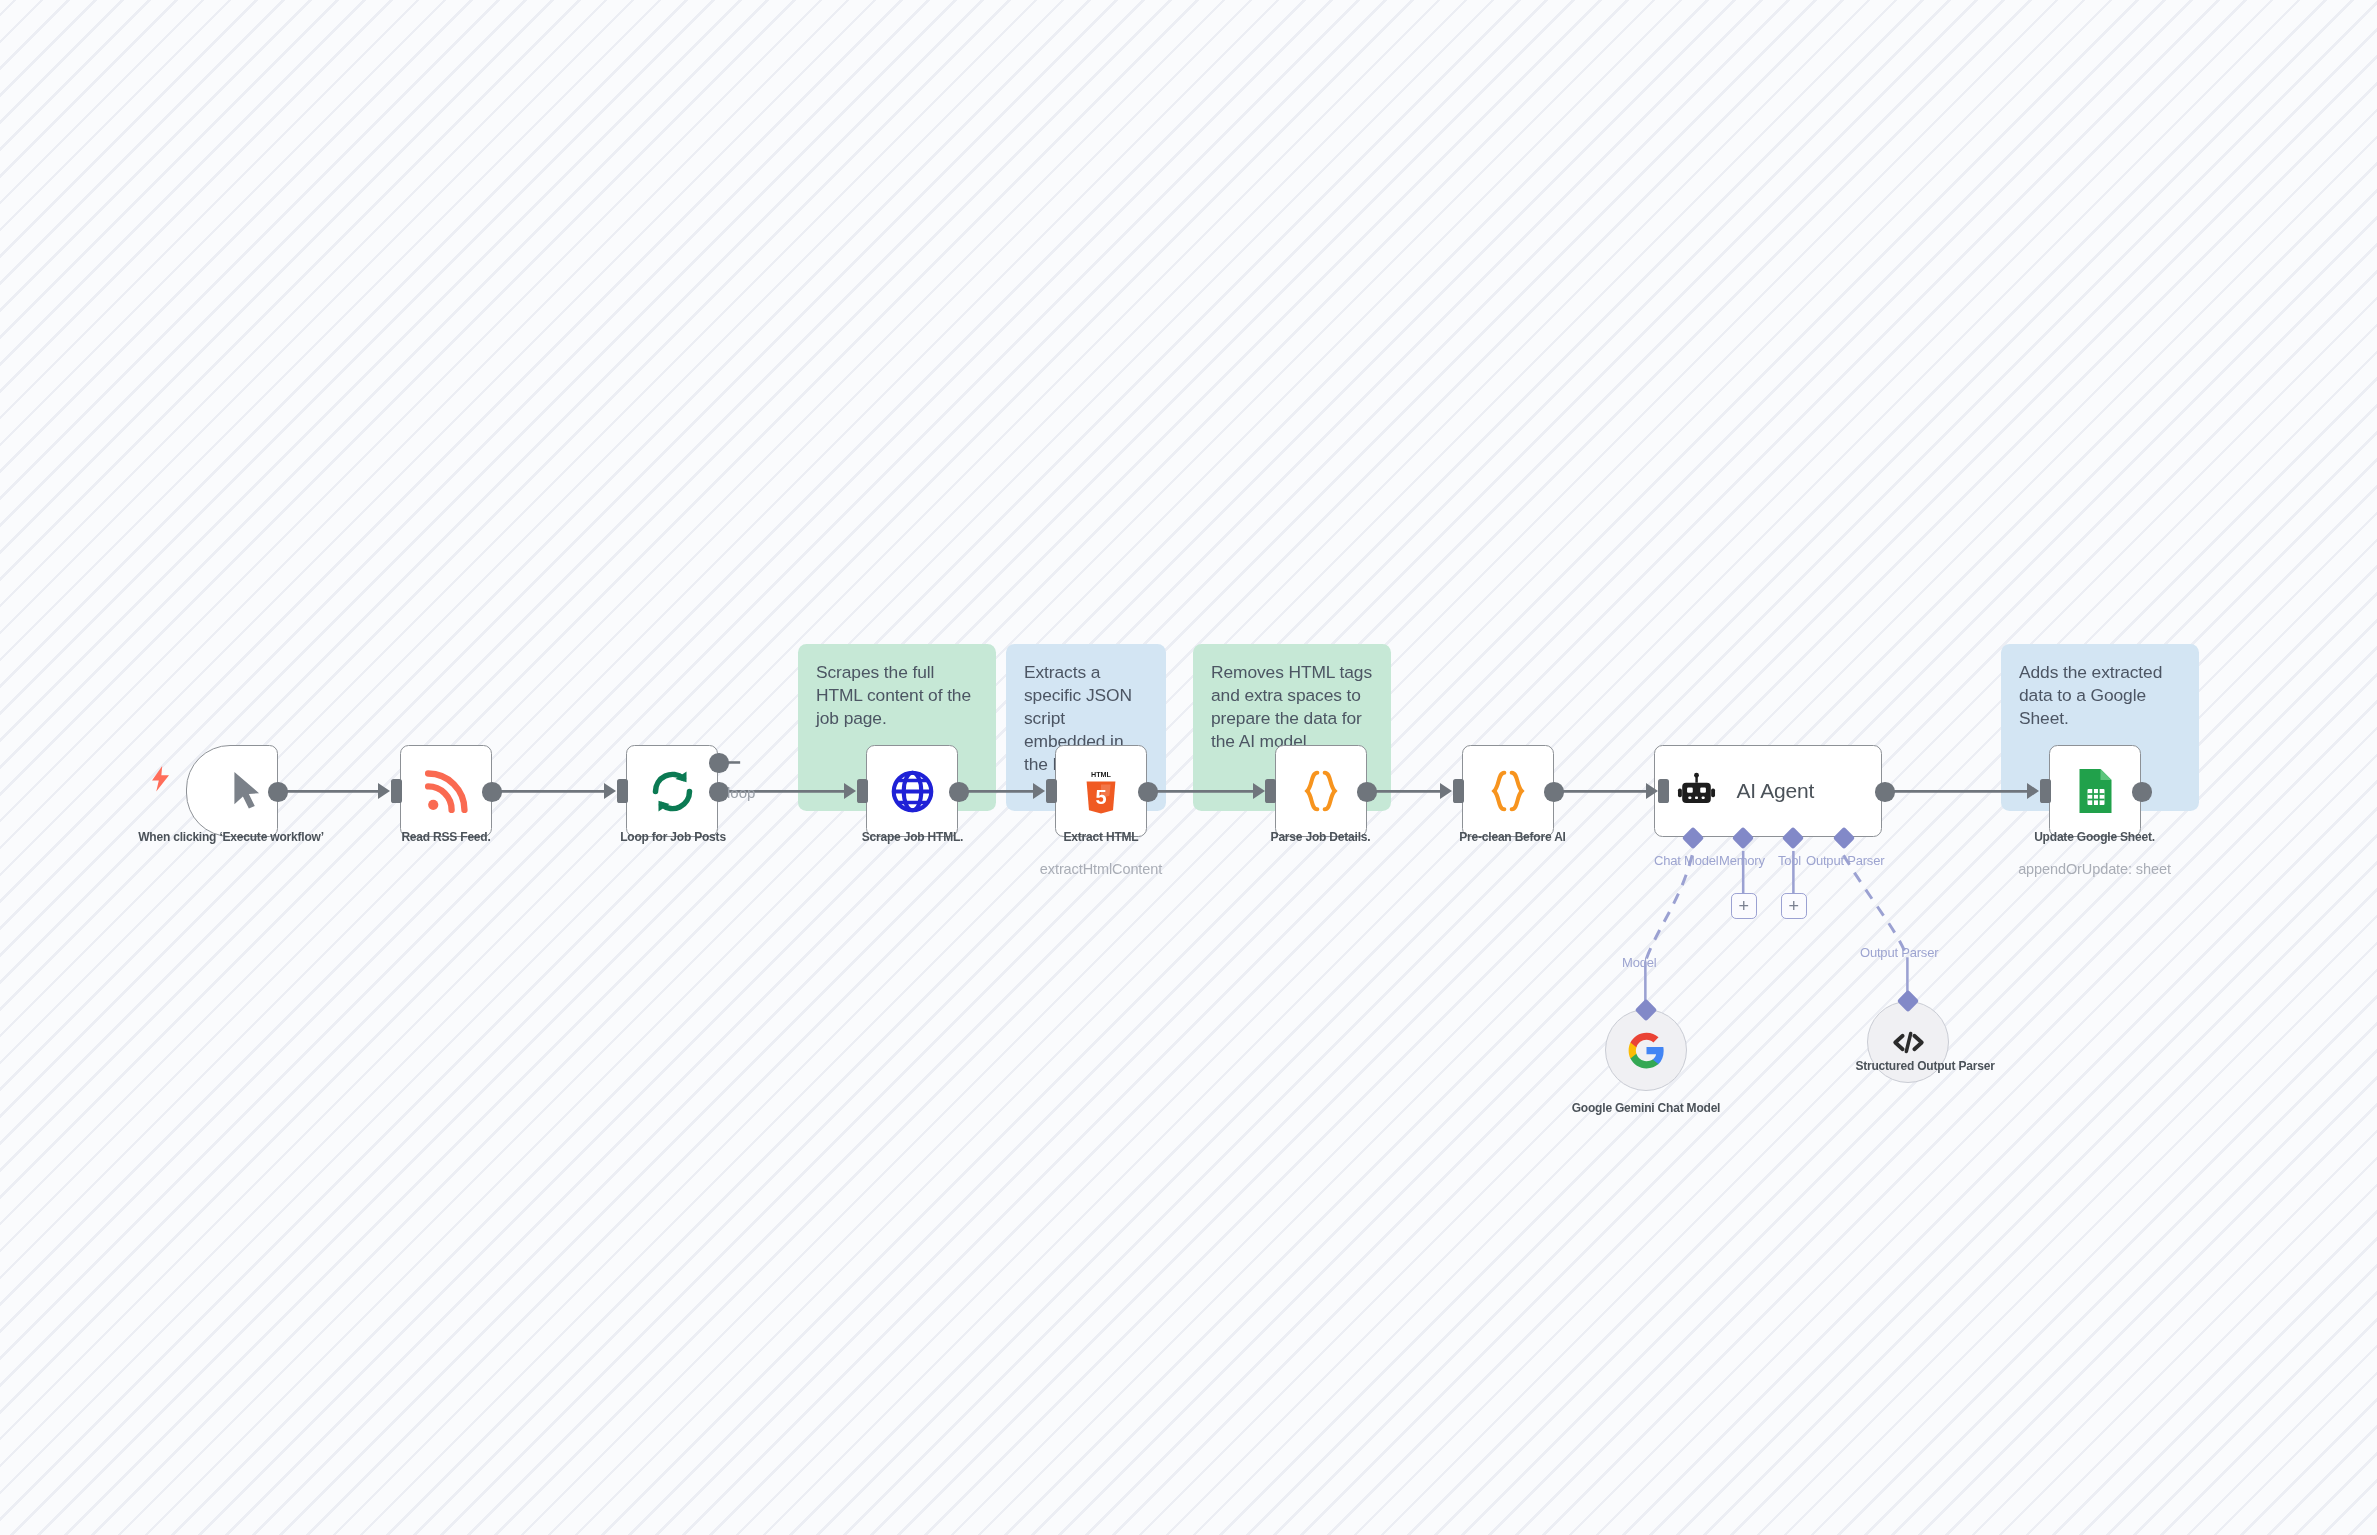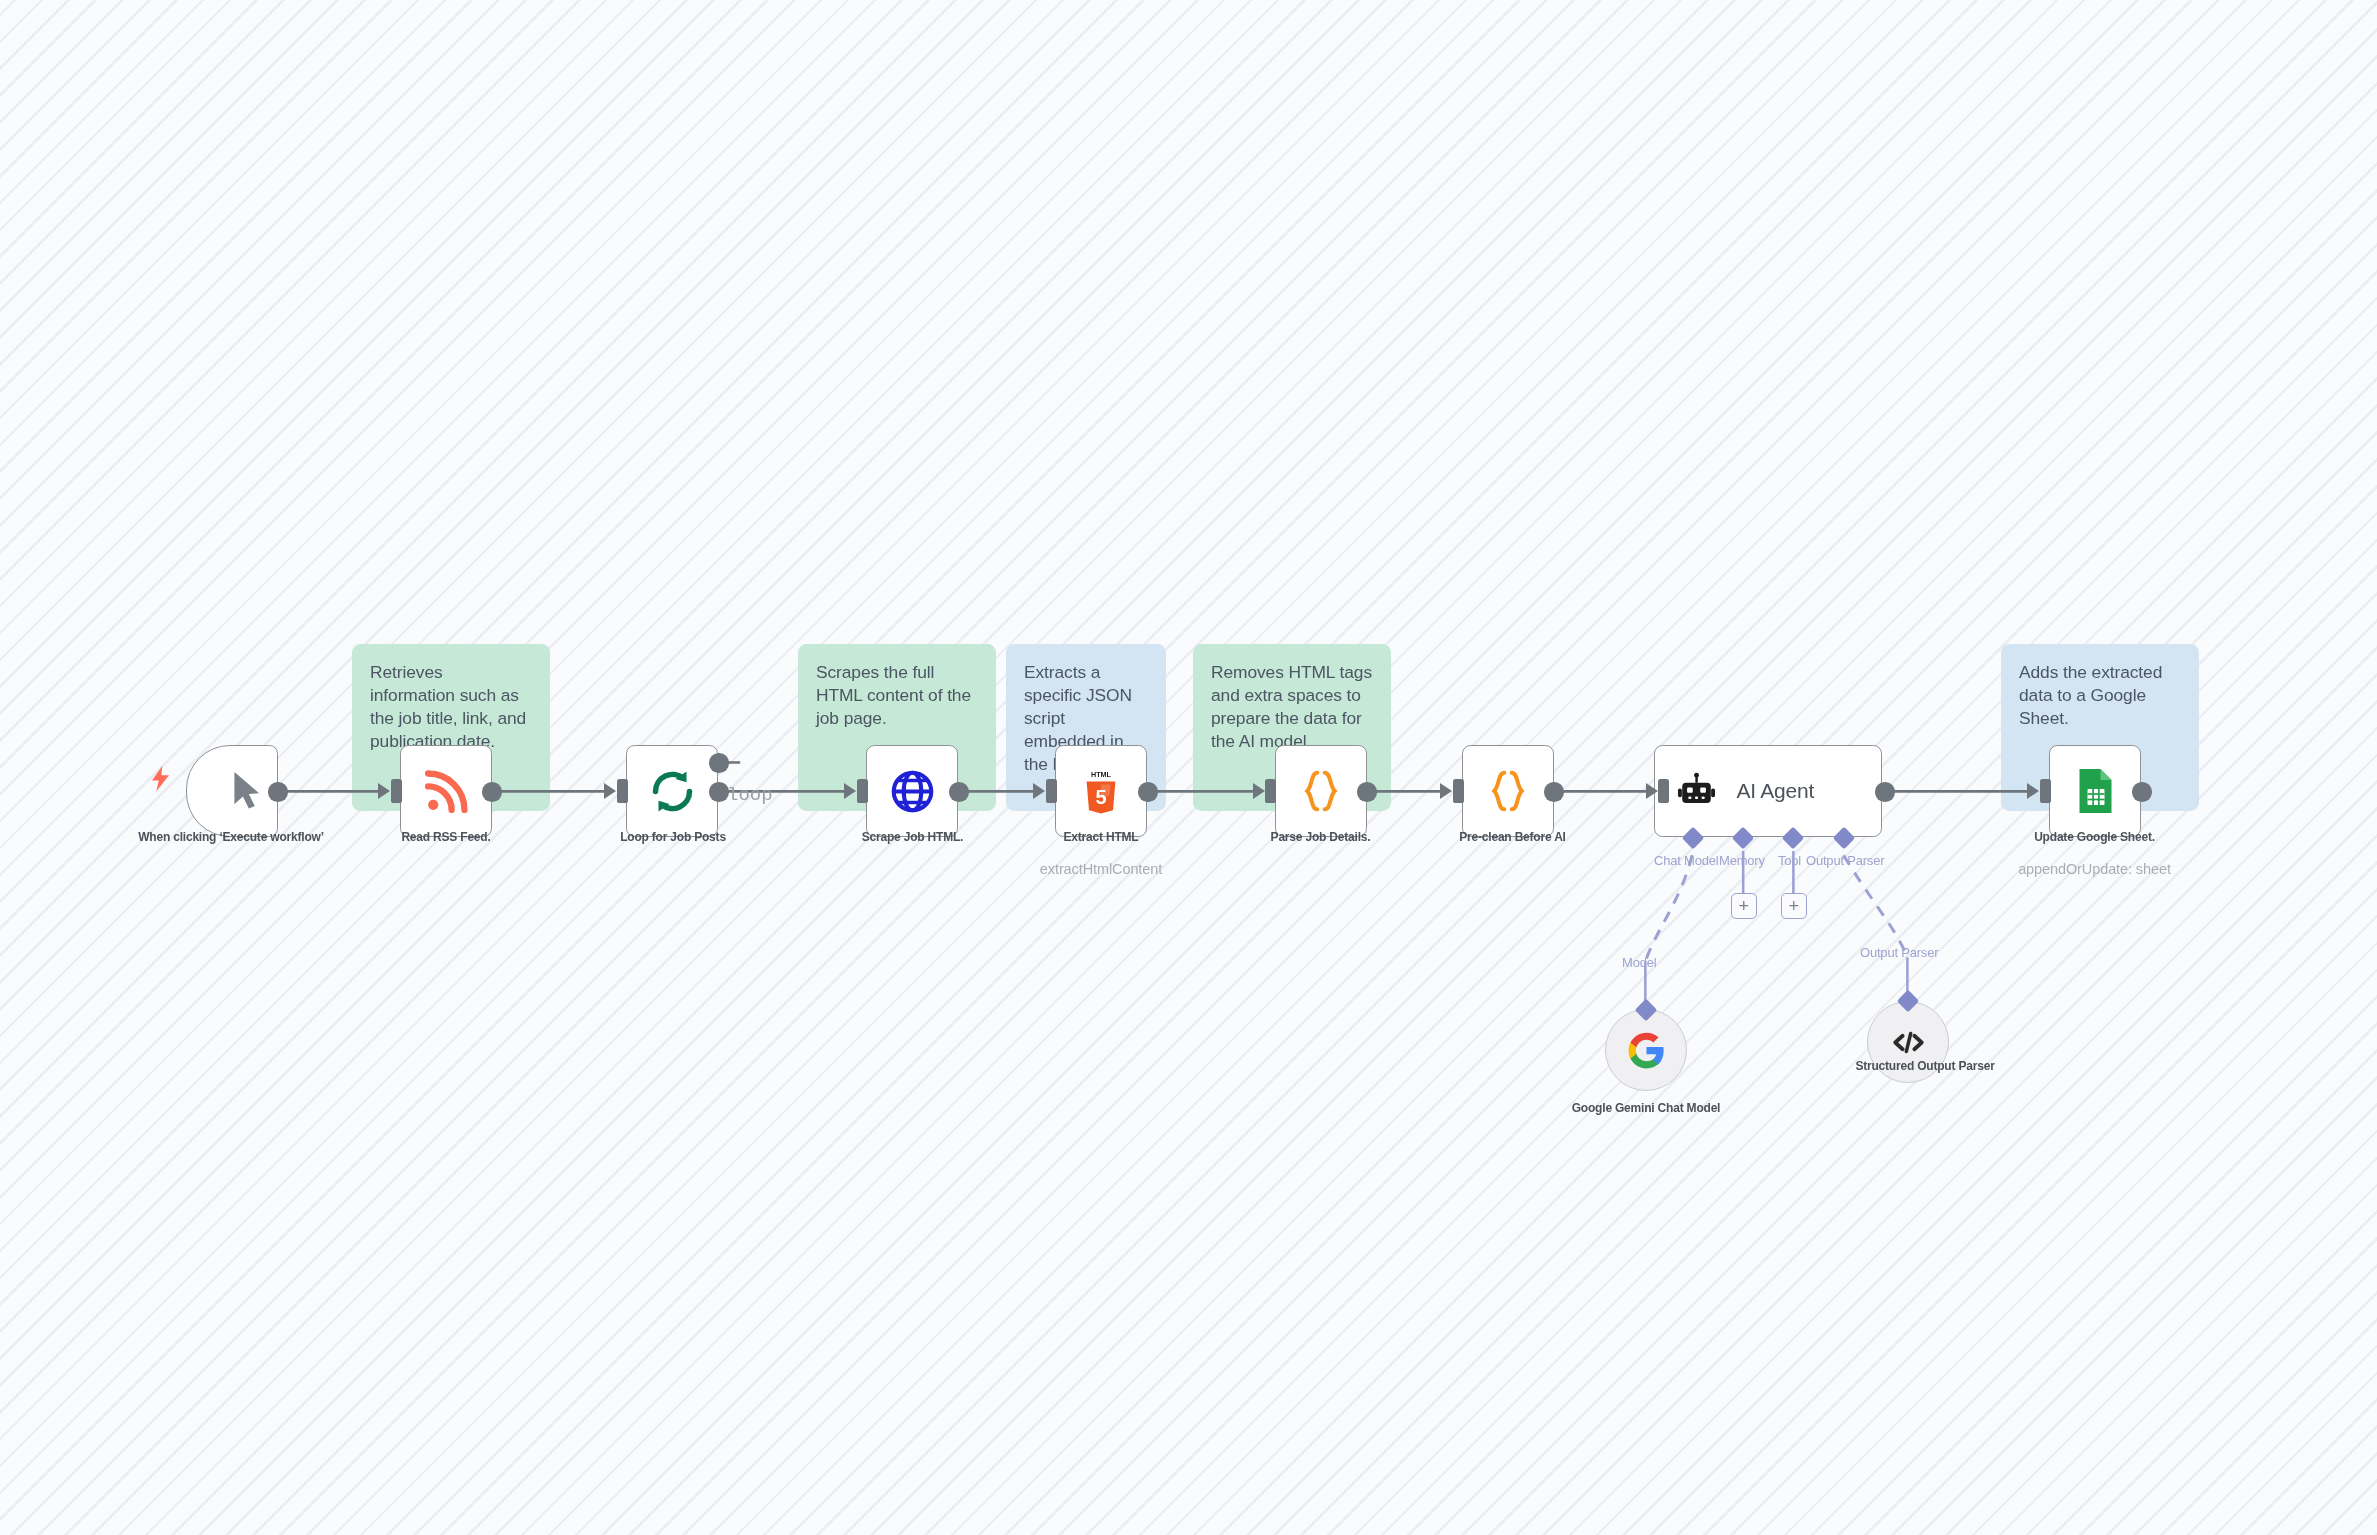--- a/index.html
+++ b/index.html
@@ -133,39 +133,35 @@
   .ailabel {
     position: absolute;
     font-size: 13px;
     color: #9da4d0;
     z-index: 4;
     white-space: nowrap;
     letter-spacing: -0.2px;
   }
   .looplabel {
     position: absolute;
-    font-size: 19px;
+    font-size: 15px;
     color: #9aa0a8;
     z-index: 4;
-    font-family: Liberation Mono, monospace;
   }
   .bolt {
     position: absolute;
     z-index: 4;
   }
   svg { display: block; }
 </style>
 </head>
 <body>
 
 <div id="canvas">
 
-  <div class="sticky green" style="left:352px; top:644px; width:198px; height:167px;">
-    <span>Retrieves information such as the job title, link, and publication date.</span>
-  </div>
   <div class="sticky green" style="left:798px; top:644px; width:198px; height:167px;">
     <span>Scrapes the full HTML content of the job page.</span>
   </div>
   <div class="sticky blue" style="left:1006px; top:644px; width:160px; height:167px;">
     <span>Extracts a specific JSON script embedded in the HTML.</span>
   </div>
   <div class="sticky green" style="left:1193px; top:644px; width:198px; height:167px;">
     <span>Removes HTML tags and extra spaces to prepare the data for the AI model.</span>
   </div>
   <div class="sticky blue" style="left:2001px; top:644px; width:198px; height:167px;">

